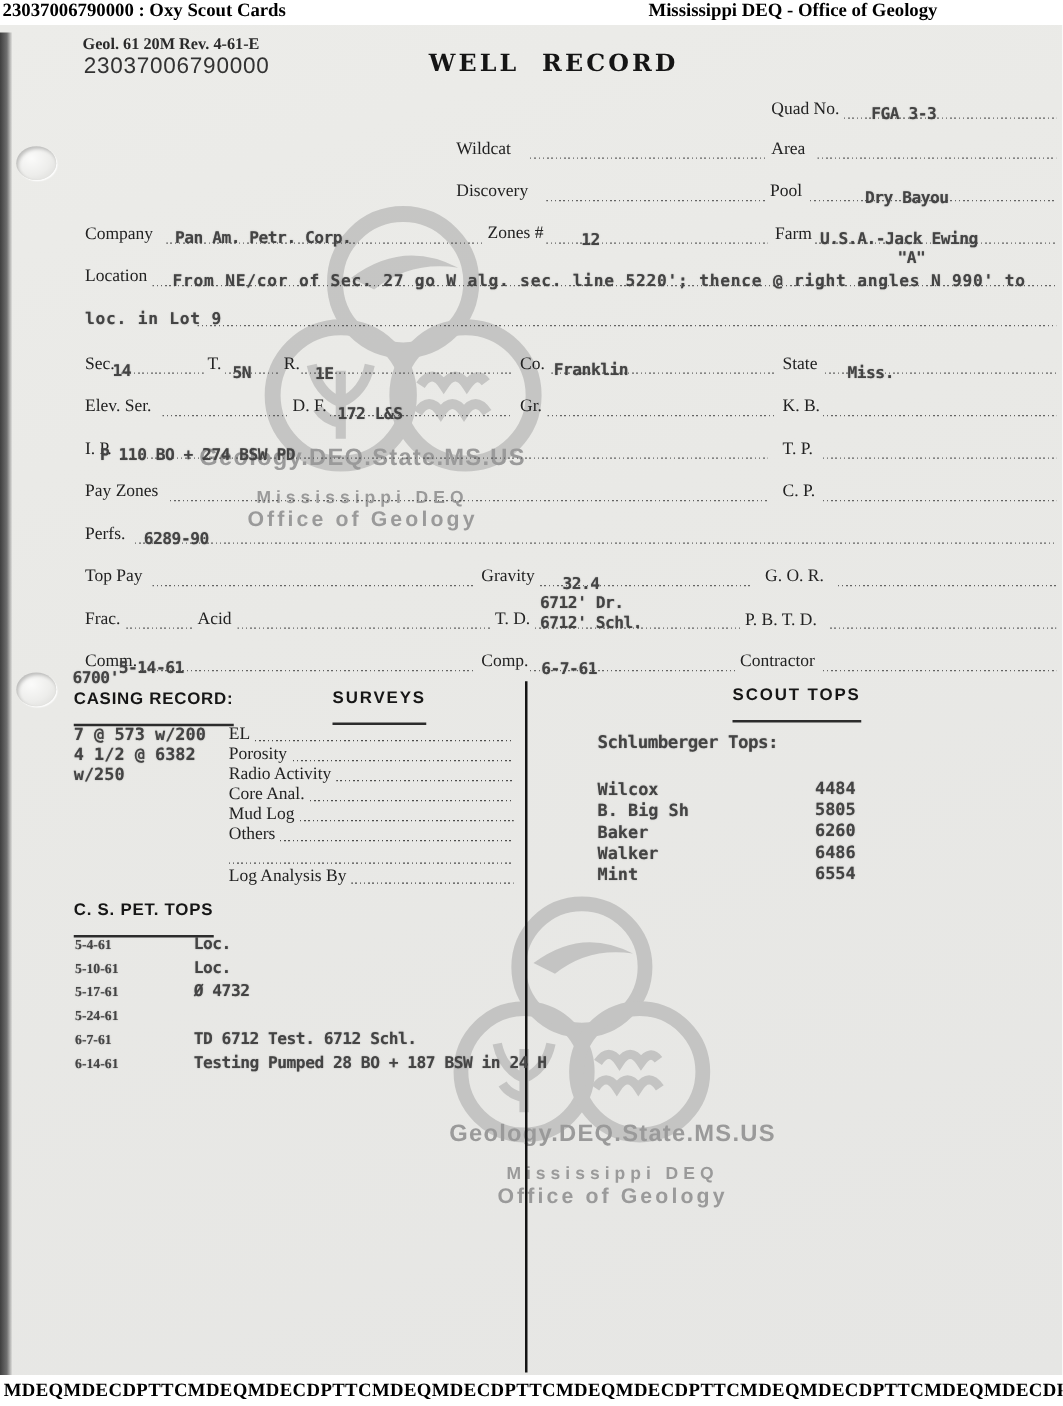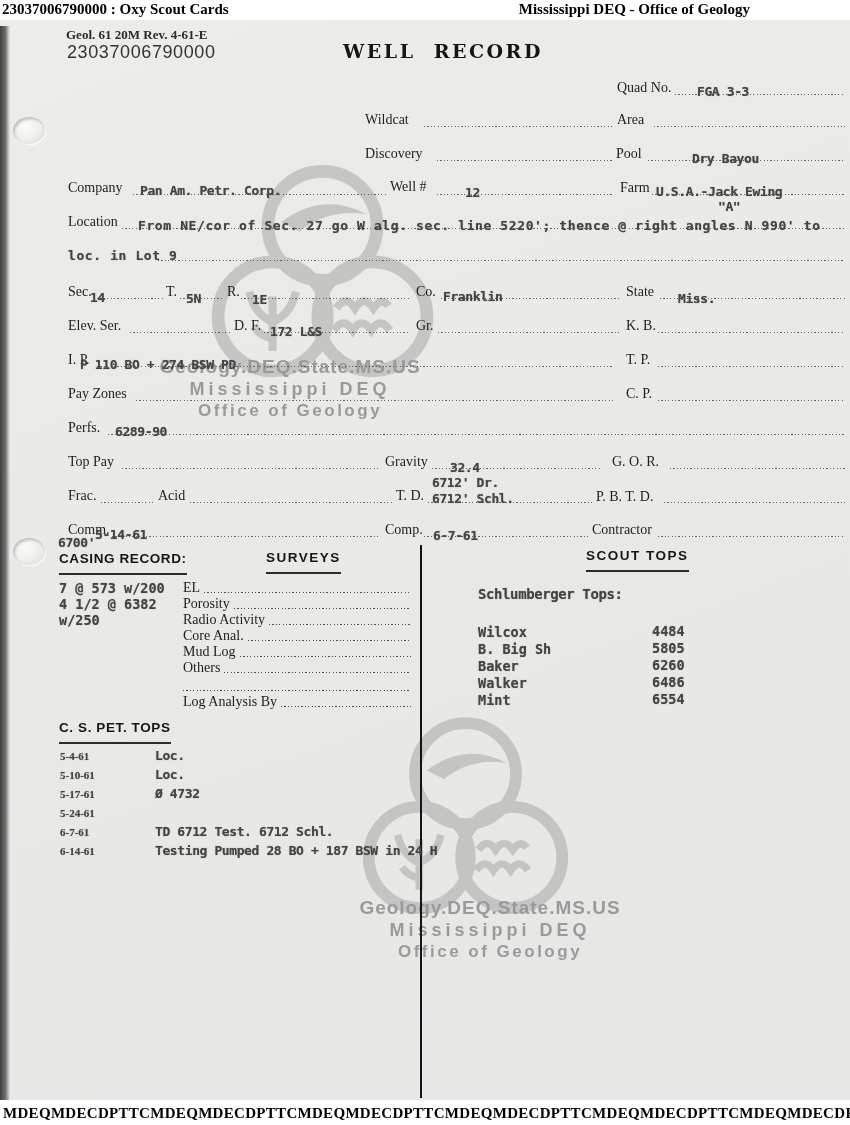--- a/index.html
+++ b/index.html
@@ -17,33 +17,33 @@
         background:radial-gradient(ellipse at 38% 35%,#fbfbfa 0%,#ededeb 55%,#d9d9d6 100%);
         box-shadow:inset 1.5px 2px 3px rgba(0,0,0,.22), 1px 1px 1px rgba(255,255,255,.9);}
   .label{position:absolute;font-family:"Liberation Serif",serif;font-size:14px;color:#222;
          white-space:nowrap;z-index:4;}
   .typed{position:absolute;font-family:"DejaVu Sans Mono",monospace;font-weight:bold;font-size:13px;
          color:#444;white-space:nowrap;z-index:4;letter-spacing:-0.4px;text-shadow:0 0 1px rgba(70,70,70,.55);}
   .leader{position:absolute;height:2px;z-index:3;opacity:.85;
           background-image:repeating-linear-gradient(to right,#4c4c4c 0 1.2px,transparent 1.2px 3.4px);
           background-position:0 0;background-size:100% 1.4px;background-repeat:no-repeat;}
   .heading{position:absolute;font-family:"Liberation Sans",sans-serif;font-weight:bold;font-size:13.5px;
-           color:#161616;letter-spacing:.6px;border-bottom:2px solid #2c2c2c;padding-bottom:7px;
+           color:#161616;letter-spacing:.6px;border-bottom:2px solid #2c2c2c;padding-bottom:13px;
            white-space:nowrap;z-index:4;}
   .title{position:absolute;font-family:"DejaVu Serif",serif;font-weight:bold;font-size:19px;
          letter-spacing:2.5px;word-spacing:9px;color:#151515;z-index:4;}
   .smallcode{position:absolute;font-family:"Liberation Serif",serif;font-size:13px;font-weight:bold;color:#2a2a2a;z-index:4;}
   .apinum{position:absolute;font-family:"Liberation Sans",sans-serif;font-size:18px;color:#333;
           letter-spacing:.6px;z-index:4;}
   .divider{position:absolute;left:420px;top:545px;width:2px;height:553px;background:#141414;z-index:3;}
   .wm{position:absolute;z-index:2;opacity:.5;}
   .wm-text{position:absolute;z-index:2;color:#9a9a9a;font-family:"Liberation Sans",sans-serif;
            font-weight:bold;text-align:center;white-space:nowrap;}
   .wm-text .l1{font-size:19px;letter-spacing:1px;}
-  .wm-text .l2{font-size:18px;letter-spacing:4px;margin-top:1px;}
+  .wm-text .l2{font-size:14px;letter-spacing:4px;margin-top:11px;}
   .wm-text .l3{font-size:17px;letter-spacing:2.5px;margin-top:1px;}
   .surveys-list{position:absolute;left:183px;top:580px;width:228px;z-index:4;}
   .surv-row{display:flex;align-items:flex-end;height:16px;}
   .surv-row .s-label{font-family:"Liberation Serif",serif;font-size:14px;color:#222;white-space:nowrap;}
   .surv-row .s-lead{flex:1;height:2px;margin:0 0 3px 4px;
           background-image:repeating-linear-gradient(to right,#4c4c4c 0 1.2px,transparent 1.2px 3.4px);
           background-size:100% 1.4px;background-repeat:no-repeat;background-position:bottom;}
   .scout-table{position:absolute;left:478px;top:623px;z-index:4;}
   .scout-row{height:17px;position:relative;}
   .scout-row .nm,.scout-row .dp{font-family:"DejaVu Sans Mono",monospace;font-weight:bold;font-size:13.5px;
@@ -129,21 +129,21 @@
 
   <span class="label" style="left:365px;top:146px;">Discovery</span>
   <div class="leader" style="left:437px;top:160px;width:175px;"></div>
   <span class="label" style="left:616px;top:146px;">Pool</span>
   <div class="leader" style="left:648px;top:160px;width:197px;"></div>
   <span class="typed" style="left:692px;top:151px;">Dry Bayou</span>
 
   <span class="label" style="left:68px;top:180px;">Company</span>
   <div class="leader" style="left:133px;top:194px;width:254px;"></div>
   <span class="typed" style="left:140px;top:183px;">Pan Am. Petr. Corp.</span>
-  <span class="label" style="left:390px;top:179px;">Well #</span>
+  <span class="label" style="left:390px;top:179px;">Zones #</span>
   <div class="leader" style="left:437px;top:194px;width:177px;"></div>
   <span class="typed" style="left:465px;top:185px;">12</span>
   <span class="label" style="left:620px;top:180px;">Farm</span>
   <div class="leader" style="left:652px;top:194px;width:193px;"></div>
   <span class="typed" style="left:656px;top:184px;">U.S.A.-Jack Ewing</span>
   <span class="typed" style="left:718px;top:199px;">"A"</span>
 
   <span class="label" style="left:68px;top:214px;">Location</span>
   <div class="leader" style="left:122px;top:228px;width:723px;"></div>
   <span class="typed" style="left:138px;top:218px;letter-spacing:0.6px;">From NE/cor of Sec. 27 go W alg. sec. line 5220'; thence @ right angles N 990' to</span>

